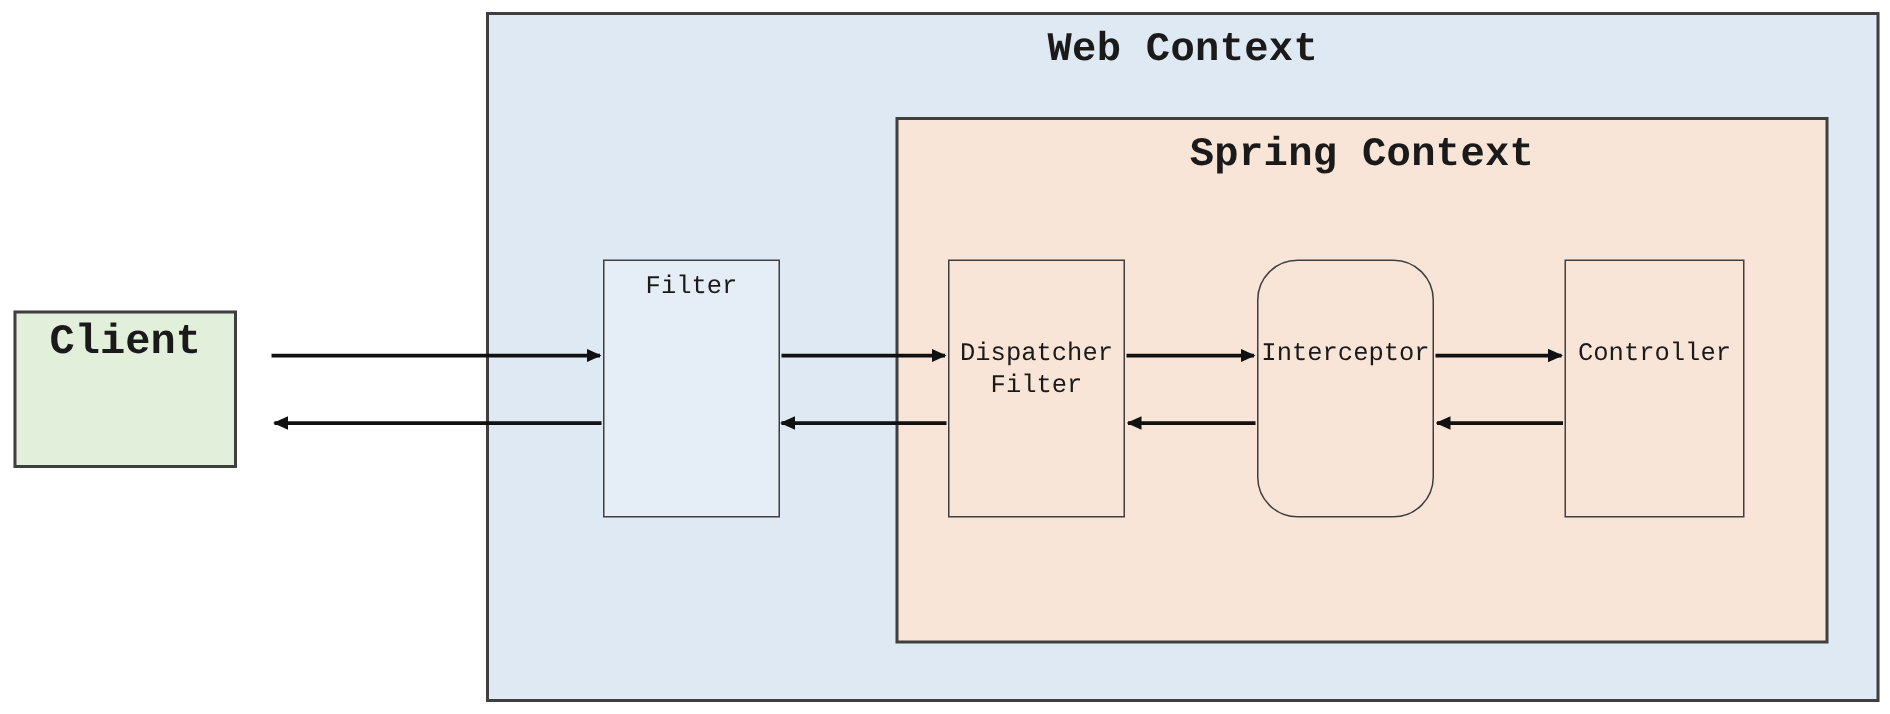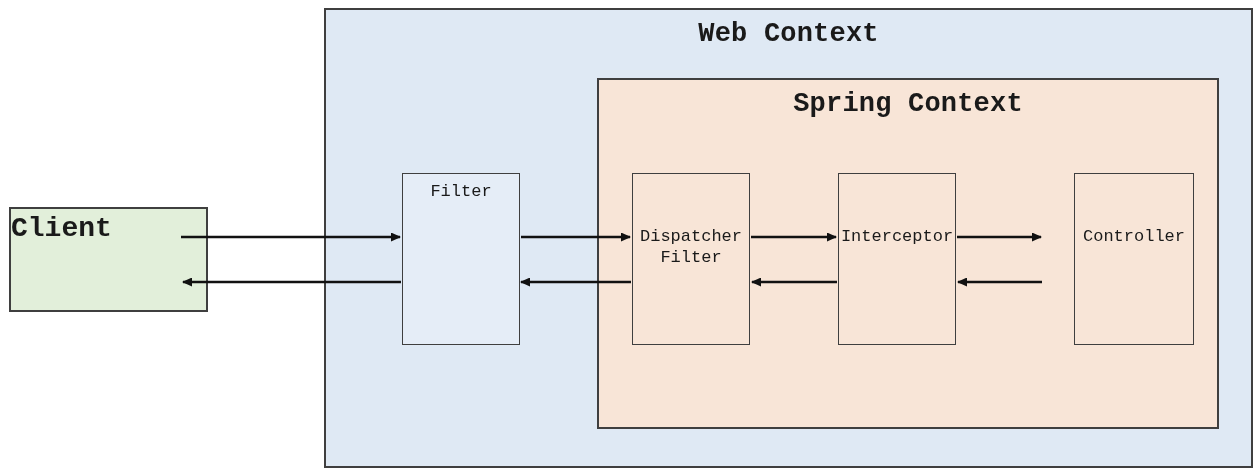--- a/index.html
+++ b/index.html
@@ -36,43 +36,43 @@
   }
   .big-title{
     width:100%;
     text-align:center;
     padding-top:9px;
     font-size:27px;
     font-weight:700;
     letter-spacing:0.2px;
   }
   .client-box{
-    left:9px;top:207px;width:199px;height:105px;
+    left:9px;top:207px;width:149px;height:105px;
     background:var(--client-fill);
     border:2px solid var(--border);
-    text-align:left;
+    text-align:center;
   }
   .client-box .label{
     padding-top:5px;
     font-size:28px;
     line-height:30px;
     font-weight:700;
   }
   .node{
     top:173px;width:118px;height:172px;
     border:1.5px solid var(--border);
     text-align:center;
     font-size:17px;
     line-height:21px;
   }
   .filter-box{left:402px;background:var(--filter-fill);text-align:center;}
   .filter-box .label{padding-top:7px;}
   .dispatcher-box{left:632px;background:var(--inner-box-fill);}
-  .interceptor-box{left:838px;background:var(--inner-box-fill);}
-  .controller-box{left:1043px;width:120px;background:var(--inner-box-fill);margin-left:31px;}
+  .interceptor-box{left:838px;background:var(--inner-box-fill);border-radius:27px;}
+  .controller-box{left:1043px;width:120px;background:var(--inner-box-fill);}
   .mid-label{padding-top:52px;}
 
   .arrow-layer{
     left:0;top:0;width:1260px;height:476px;
     pointer-events:none;
   }
   .arrow-layer line{
     stroke:var(--arrow);
     stroke-width:2.5;
   }

